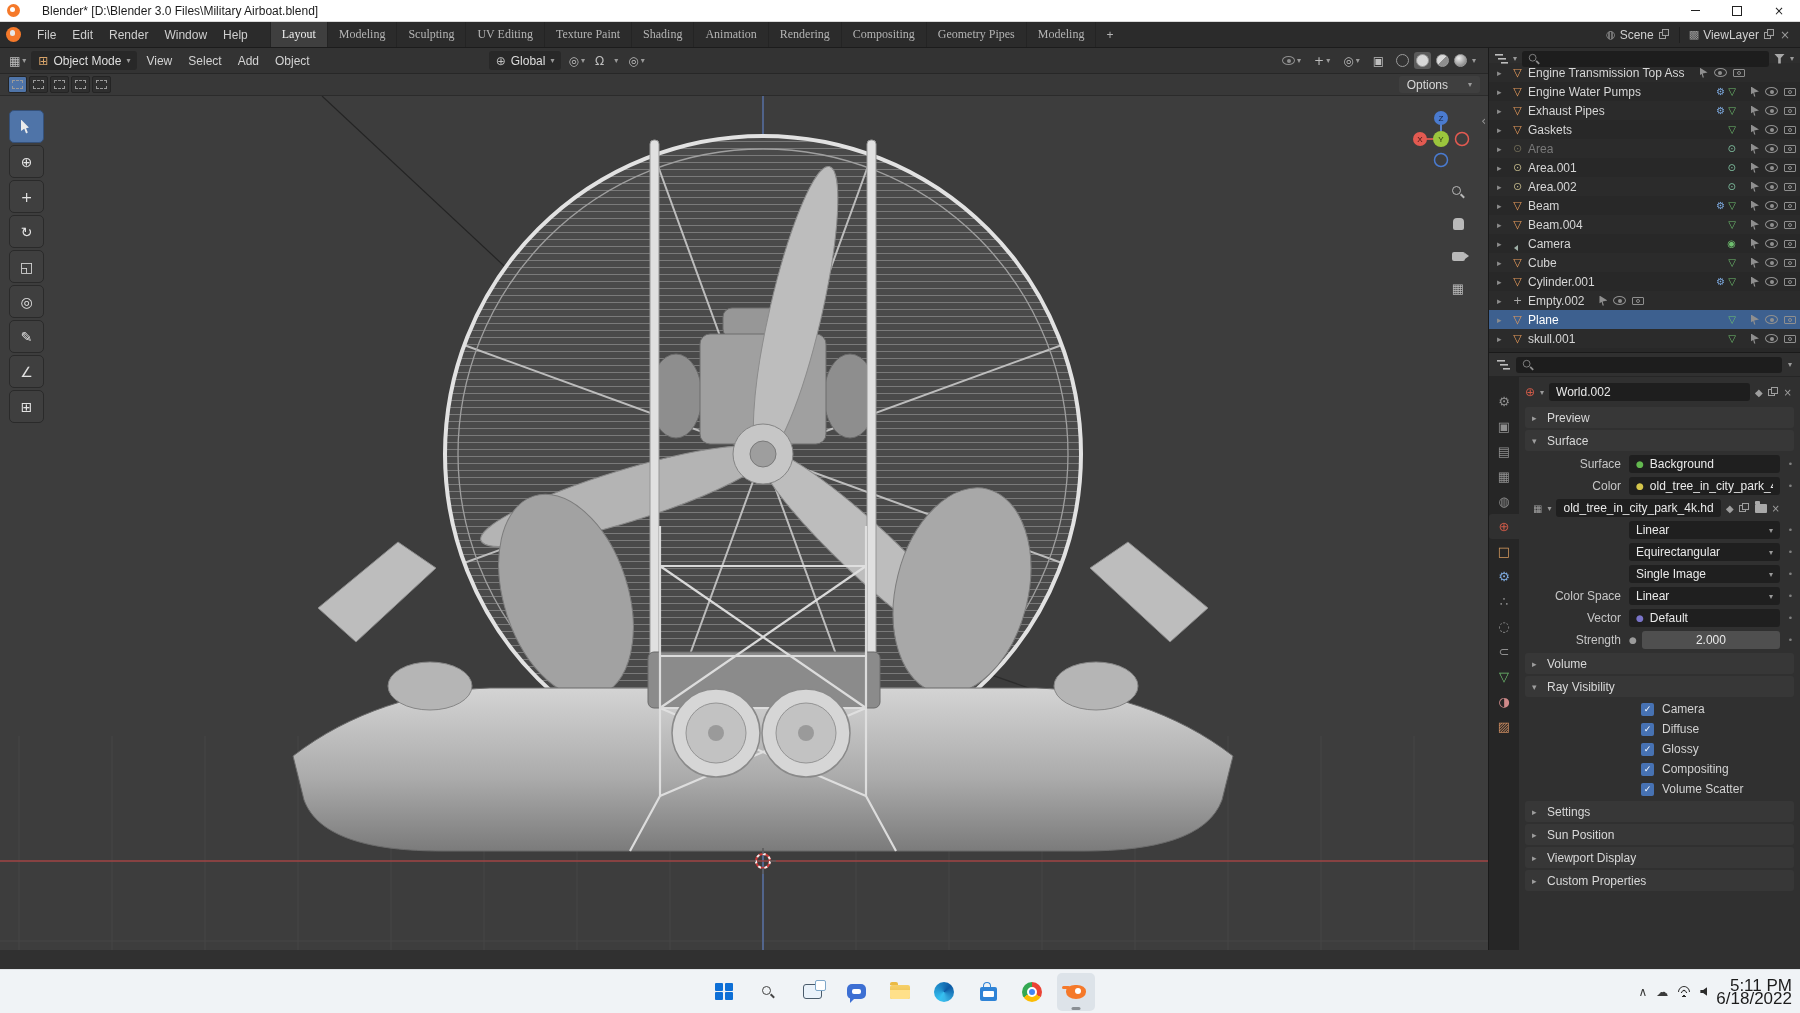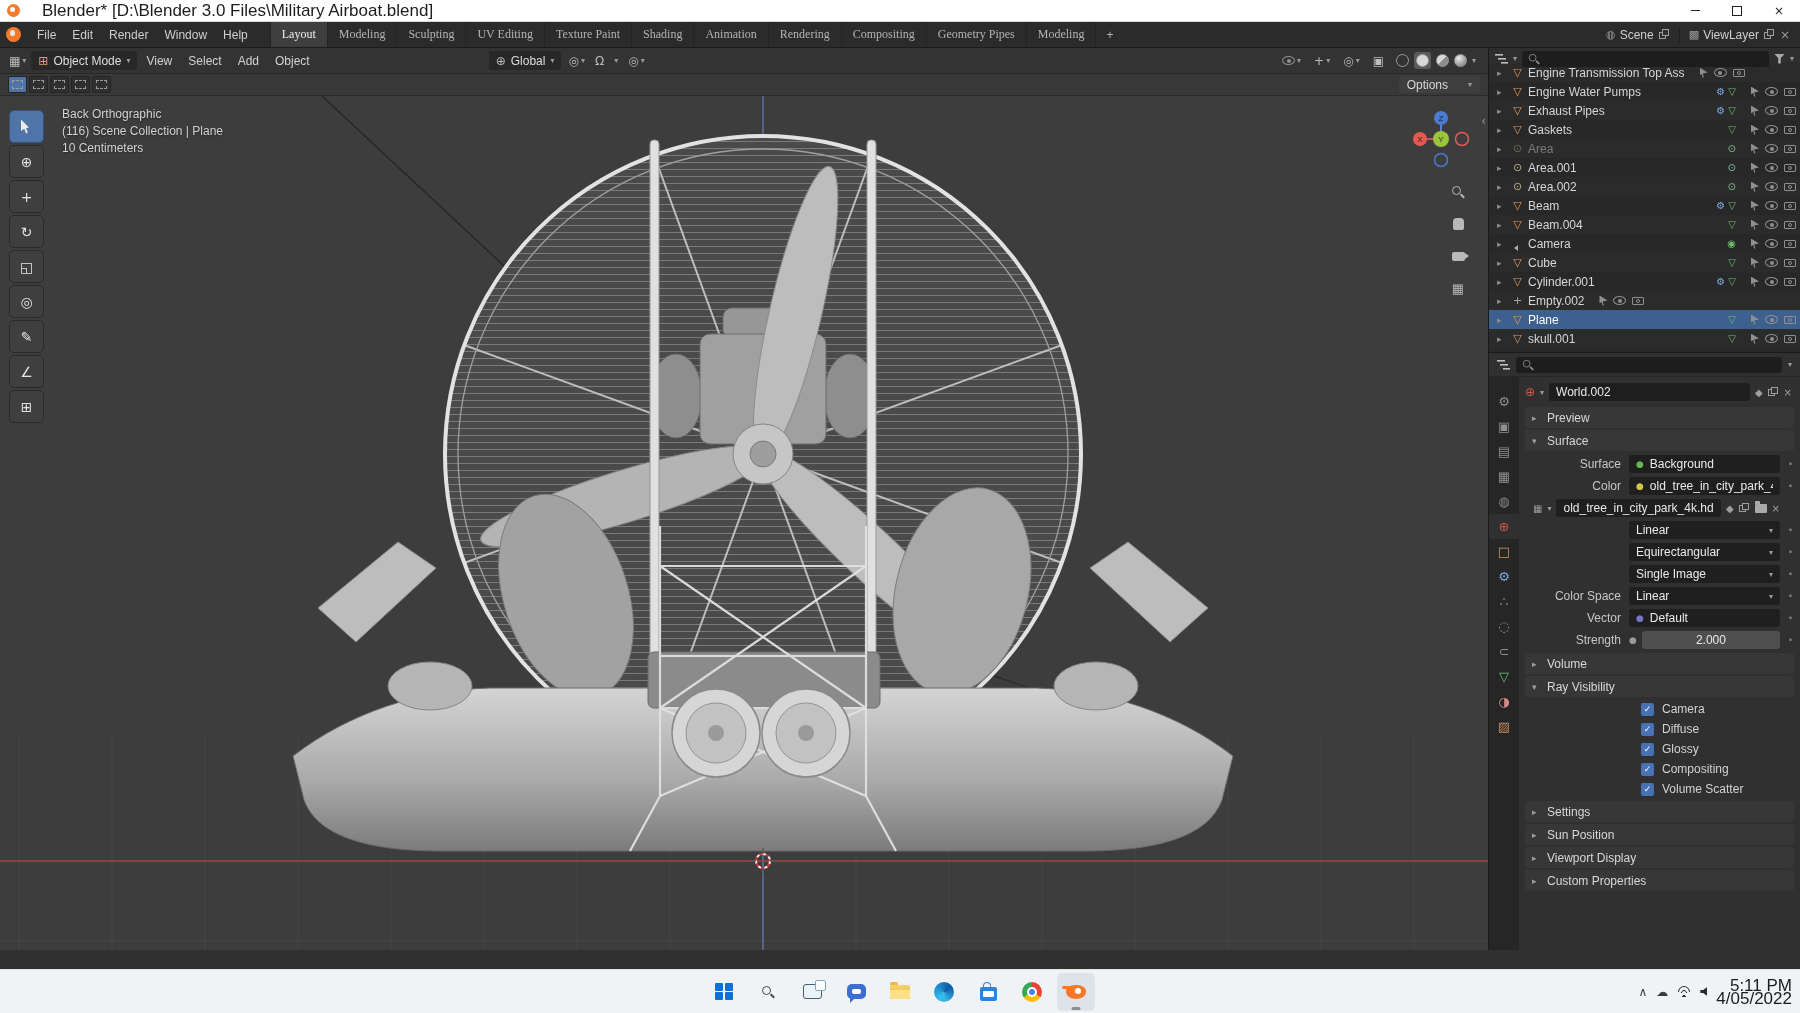--- a/index.html
+++ b/index.html
@@ -6,21 +6,21 @@
   .screen{position:relative;width:1800px;height:1013px;overflow:hidden;
     font-family:"Liberation Sans","DejaVu Sans",sans-serif;font-size:12px;color:#d6d6d6;
     background:#303030;-webkit-font-smoothing:antialiased;}
   .g{font-family:"DejaVu Sans",sans-serif;}
 
   
   .titlebar{position:absolute;left:0;top:0;width:100%;height:22px;background:#ffffff;color:#111;
     display:flex;align-items:center;border-bottom:1px solid #d9d9d9;box-sizing:border-box;}
   .blogo{width:13px;height:13px;border-radius:50%;background:#f5792a;margin:0 6px 0 7px;position:relative;flex:0 0 auto;}
   .blogo::after{content:"";position:absolute;left:3px;top:2.5px;width:5px;height:5px;border-radius:50%;background:#fff;}
-  .title-text{font-size:17px;color:#1c1c1c;padding-left:16px;}
+  .title-text{font-size:12px;color:#1c1c1c;padding-left:16px;}
   .wcontrols{margin-left:auto;display:flex;height:100%;}
   .wc{width:42px;display:flex;align-items:center;justify-content:center;color:#222;font-size:12px;}
   .wc .minbar{width:9px;height:1px;background:#222;display:block;}
   .wc .maxbox{width:8px;height:8px;border:1px solid #222;display:block;}
 
   
   .topbar{position:absolute;left:0;top:22px;width:100%;height:26px;background:#2b2b2b;display:flex;align-items:stretch;
     border-bottom:1px solid #1c1c1c;box-sizing:border-box;}
   .tb-left{display:flex;align-items:center;padding-left:6px;}
   .blogo2{width:15px;height:15px;border-radius:50%;background:#f5792a;position:relative;margin-right:8px;}
@@ -426,25 +426,20 @@
         <circle cx="806" cy="637" r="30" fill="#c2c2c2" stroke="#949494"></circle>
         <circle cx="806" cy="637" r="8" fill="#9a9a9a"></circle>
 
         <g>
           <circle cx="763" cy="765" r="7" fill="none" stroke="#cc3b3b" stroke-width="2"></circle>
           <circle cx="763" cy="765" r="7" fill="none" stroke="#efefef" stroke-width="2" stroke-dasharray="3 3.5"></circle>
           <path d="M763 752 V758 M763 772 V778 M750 765 H756 M770 765 H776" stroke="#5a5a5a" stroke-width="1.5"></path>
         </g>
       </svg>
 
-      <div class="overlay-text">
-        <div>Back Orthographic</div>
-        <div>(116) Scene Collection | Plane</div>
-        <div>10 Centimeters</div>
-      </div>
 
       <div class="toolbar">
         <div class="tool-btn active">
             <span class="cursor-shape"></span>
           </div>
         <div class="tool-btn">
             <span class="g">⊕</span>
           </div>
         <div class="tool-btn">
             <span class="g">+</span>
@@ -964,18 +959,18 @@
       <span class="tray-ico g">∧</span>
       <span class="tray-ico g">☁</span>
       <span class="tray-ico">
           <span class="i-wifi"></span>
         </span>
       <span class="tray-ico">
           <span class="i-vol"></span>
         </span>
       <div class="clock">
         <div>5:11 PM</div>
-        <div>4/05/2022</div>
+        <div>6/18/2022</div>
       </div>
     </div>
   </div>
 
 </div>
 
 </body></html>

